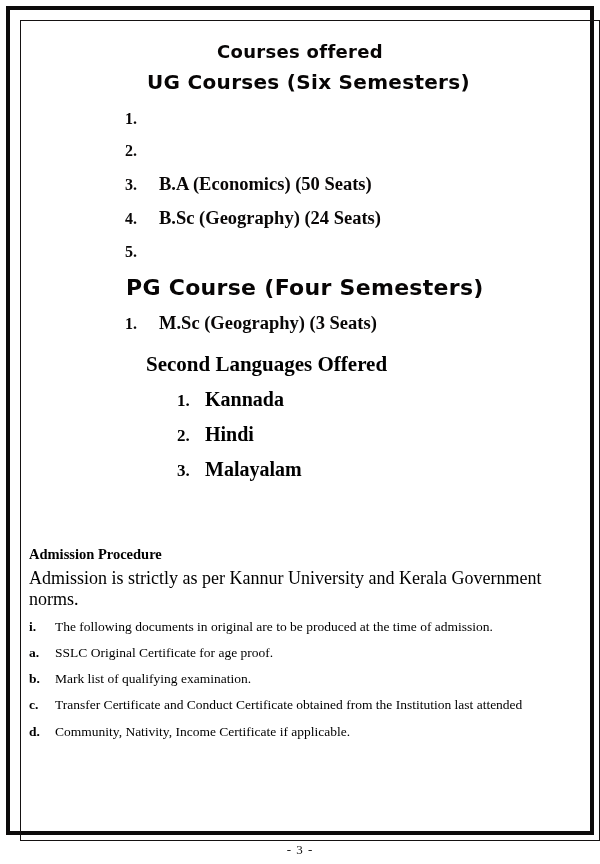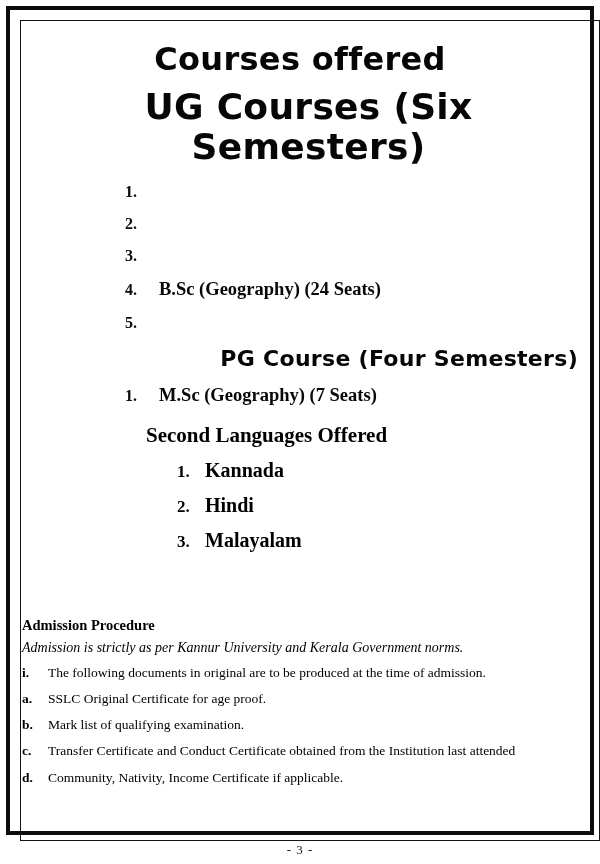--- a/index.html
+++ b/index.html
@@ -50,32 +50,32 @@
   
   .display-title {
     font-family: "DejaVu Sans", "Liberation Sans", sans-serif;
     font-weight: bold;
     text-align: center;
     letter-spacing: 0.3px;
     color: #070505;
     line-height: 1.12;
   }
   .title-courses-offered {
-    font-size: 32px;
+    font-size: 18px;
     margin: 16px 0 0 0;
   }
   .title-ug {
-    font-size: 36px;
+    font-size: 20px;
     margin: 9px 0 0 0;
     padding-left: 17px;
   }
   .title-pg {
     font-size: 22px;
     margin: 0;
-    text-align: right;
+    text-align: left;
     padding-left: 104px;
   }
 
   
   .course-list {
     list-style: none;
     margin: 0;
     padding: 0;
   }
   .course-row {
@@ -123,32 +123,32 @@
   }
   .lang-row .marker {
     width: 28px;
     flex: 0 0 28px;
     font-size: 17px;
   }
 
   
   .admission {
     margin-top: 68px;
+    padding-left: 7px;
   }
   .admission-heading {
     font-size: 14.5px;
     font-weight: bold;
     margin: 0 0 7px 0;
     line-height: 1.0;
   }
   .admission-intro {
-    font-size: 14px;
+    font-size: 18px;
     margin: 0 0 8px 0;
     line-height: 1.15;
-    font-style: italic;
   }
   .admission-list {
     list-style: none;
     margin: 0;
     padding: 0;
   }
   .admission-row {
     display: flex;
     align-items: flex-start;
     font-size: 13.5px;
@@ -190,36 +190,37 @@
 
   <ul class="course-list ug-list">
     <li class="course-row">
       <span class="marker">1.</span>
     </li>
     <li class="course-row">
       <span class="marker">2.</span>
     </li>
     <li class="course-row">
       <span class="marker">3.</span>
+      <span class="course-text">B.A (Economics) (50 Seats)</span>
     </li>
     <li class="course-row">
       <span class="marker">4.</span>
       <span class="course-text">B.Sc (Geography) (24 Seats)</span>
     </li>
     <li class="course-row">
       <span class="marker">5.</span>
     </li>
   </ul>
 
   <h2 class="display-title title-pg">PG Course (Four Semesters)</h2>
 
   <ul class="course-list pg-list">
     <li class="course-row">
       <span class="marker">1.</span>
-      <span class="course-text">M.Sc (Geography) (7 Seats)</span>
+      <span class="course-text">M.Sc (Geography) (3 Seats)</span>
     </li>
   </ul>
 
   <h3 class="languages-heading">Second Languages Offered</h3>
 
   <ul class="lang-list">
     <li class="lang-row">
       <span class="marker">1.</span>
       <span class="course-text">Kannada</span>
     </li>

